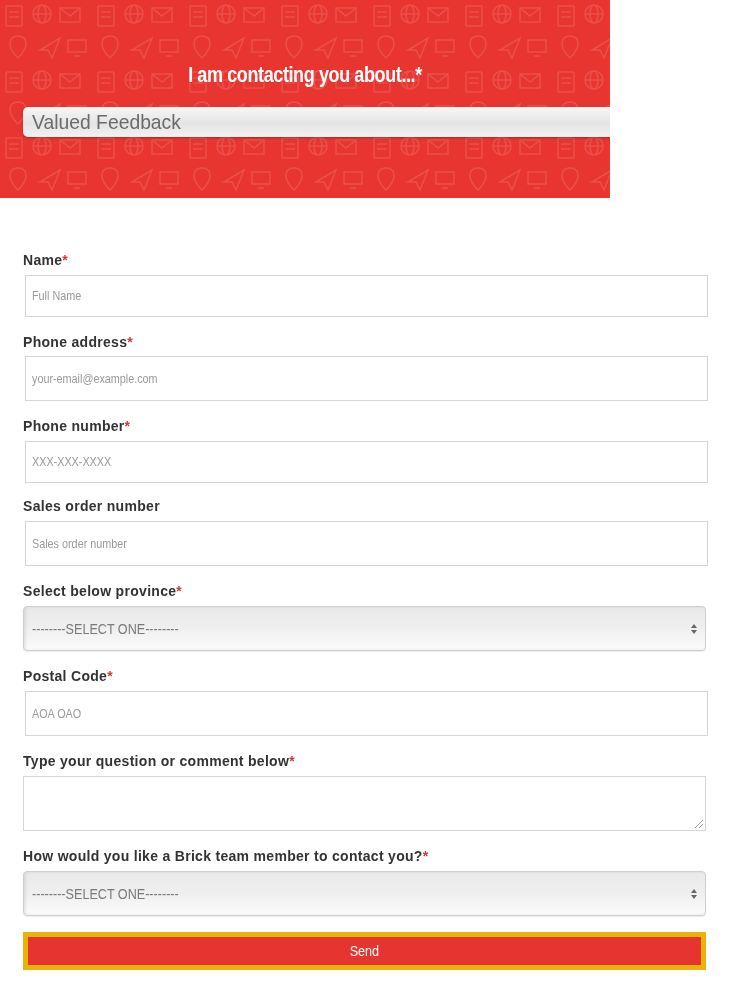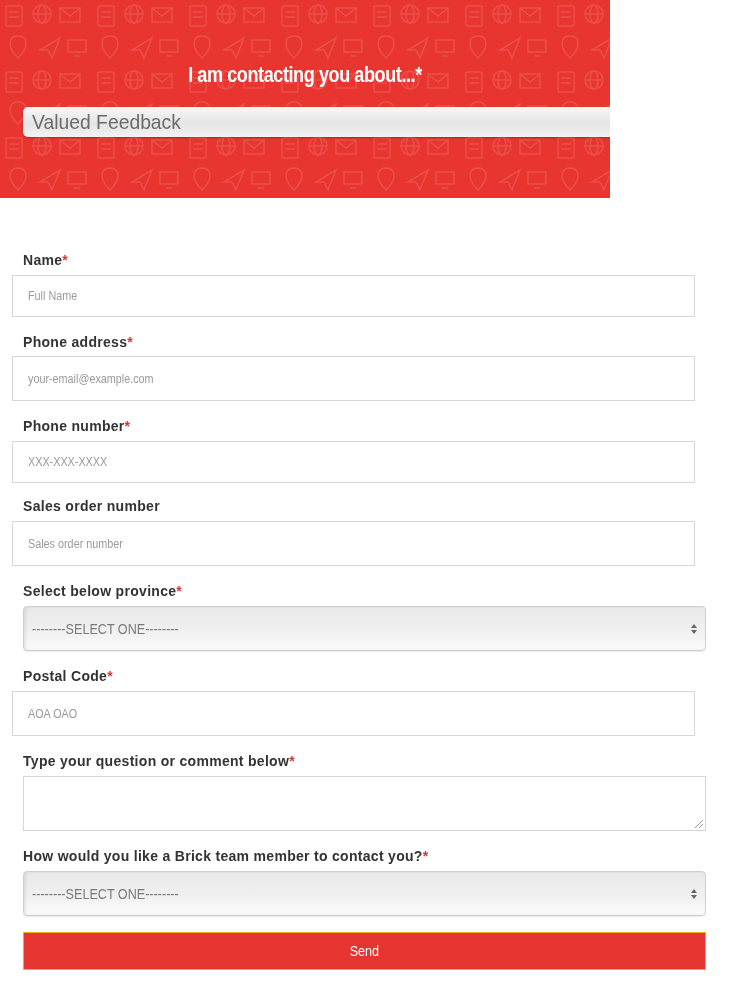--- a/index.html
+++ b/index.html
@@ -38,23 +38,23 @@
   .updown.small .down { border-left-width: 3px; border-right-width: 3px; border-top-width: 4px; }
 
   .label {
     position: absolute; left: 23px;
     font-size: 14px; font-weight: bold; color: #333; letter-spacing: 0.3px;
     white-space: nowrap;
   }
   .label .req { color: #d0393b; }
 
   .field {
-    position: absolute; left: 12px; width: 683px;
+    position: absolute; left: 25px; width: 683px;
     border: 1px solid #d6d6d6; background: #fff;
-    display: flex; align-items: center; padding-left: 15px;
+    display: flex; align-items: center; padding-left: 6px;
     font-size: 12px; color: #9a9a9a;
   }
   .field .ph { transform: scaleX(0.9); transform-origin: left center; white-space: nowrap; }
 
   .select {
     position: absolute; left: 23px; width: 683px;
     border: 1px solid #cfcfcf; border-radius: 4px;
     background: linear-gradient(#e9e9e9, #efefef 50%, #fbfbfb);
     box-shadow: inset 2px 0 3px rgba(0,0,0,0.08), 0 1px 1px rgba(0,0,0,0.08);
     display: flex; align-items: center; padding-left: 8px;
@@ -66,21 +66,21 @@
     position: absolute; left: 23px; width: 683px;
     border: 1px solid #d6d6d6; background: #fff;
   }
   .resize-grip {
     position: absolute; right: 2px; bottom: 2px; width: 8px; height: 8px;
     background: linear-gradient(135deg, transparent 45%, #999 45%, #999 55%, transparent 55%, transparent 70%, #999 70%, #999 80%, transparent 80%);
   }
 
   .send {
     position: absolute; left: 23px; top: 932px; width: 683px; height: 38px;
-    background: #e63531; border: 1px solid #eab308;
+    background: #e63531; border: 5px solid #eab308;
     color: #fff; font-size: 14px;
     display: flex; align-items: center; justify-content: center; cursor: pointer;
   }
   .send span { transform: scaleX(0.9); display: inline-block; }
   .bottom-fade {
     position: absolute; left: 0; top: 950px; width: 735px; height: 34px;
     background: linear-gradient(rgba(255,255,255,0), #e6e6e6);
     pointer-events: none; z-index: -1;
   }
 </style>

